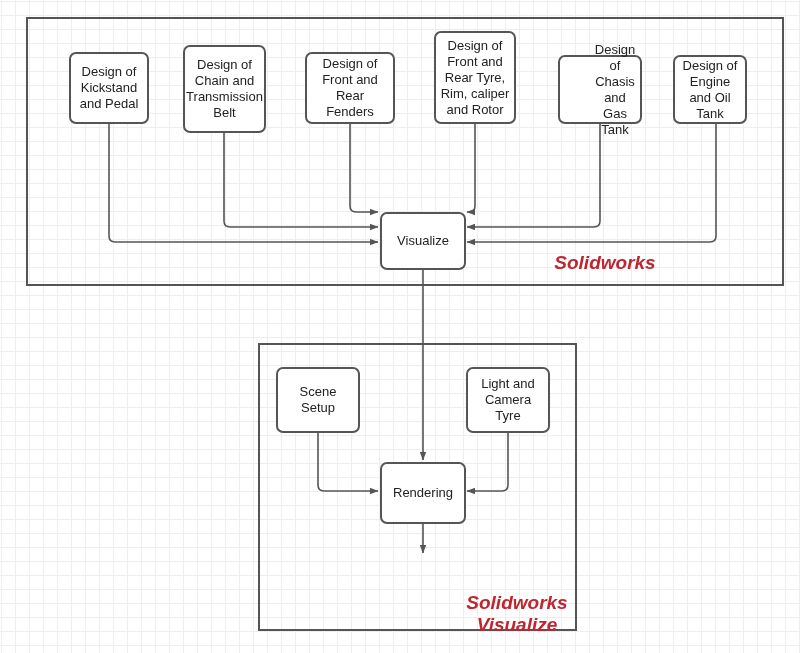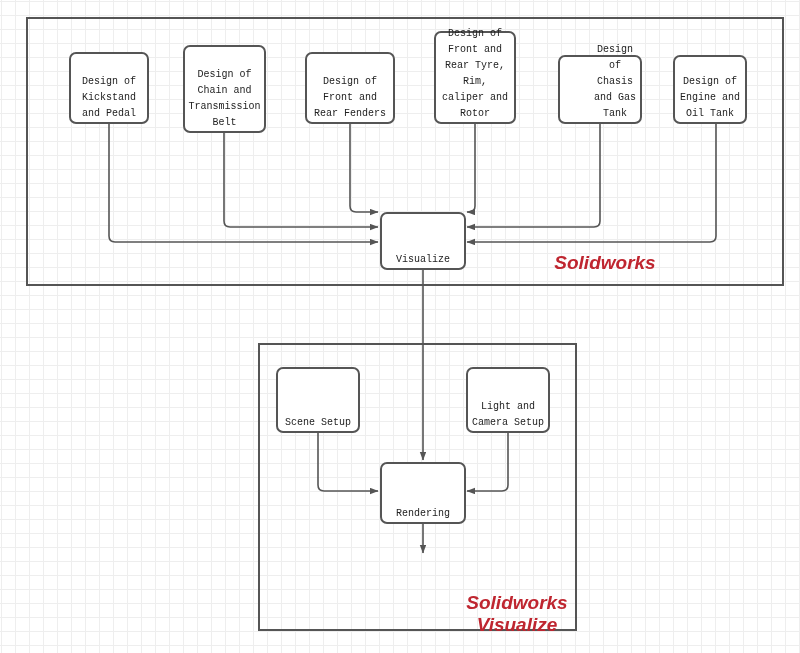--- a/index.html
+++ b/index.html
@@ -29,28 +29,27 @@
     width: 800px;
     height: 653px;
   }
   .node {
     position: absolute;
     box-sizing: border-box;
     background: #ffffff;
     border: 2px solid #555555;
     border-radius: 7px;
     display: flex;
-    align-items: flex-end;
+    align-items: center;
     justify-content: center;
     text-align: center;
     color: #222222;
-    font-size: 10px;
+    font-size: 13px;
     line-height: 16px;
     z-index: 3;
-    font-family: Liberation Mono, monospace;
   }
   .node.pill {
     border-radius: 30px;
   }
   .node span {
     display: block;
     padding: 0 4px;
   }
   .group-label {
     position: absolute;
@@ -132,21 +131,21 @@
     <span>Visualize</span>
   </div>
 
   <div class="group-label" style="left:535px; top:252px; width:140px;">Solidworks</div>
 
   <div class="node" style="left:276px; top:367px; width:84px; height:66px;">
     <span>Scene Setup</span>
   </div>
 
   <div class="node" style="left:466px; top:367px; width:84px; height:66px;">
-    <span>Light and Camera Setup</span>
+    <span>Light and Camera Tyre</span>
   </div>
 
   <div class="node" style="left:380px; top:462px; width:86px; height:62px;">
     <span>Rendering</span>
   </div>
 
 
   <div class="group-label" style="left:452px; top:592px; width:130px;">Solidworks
 Visualize</div>
 

